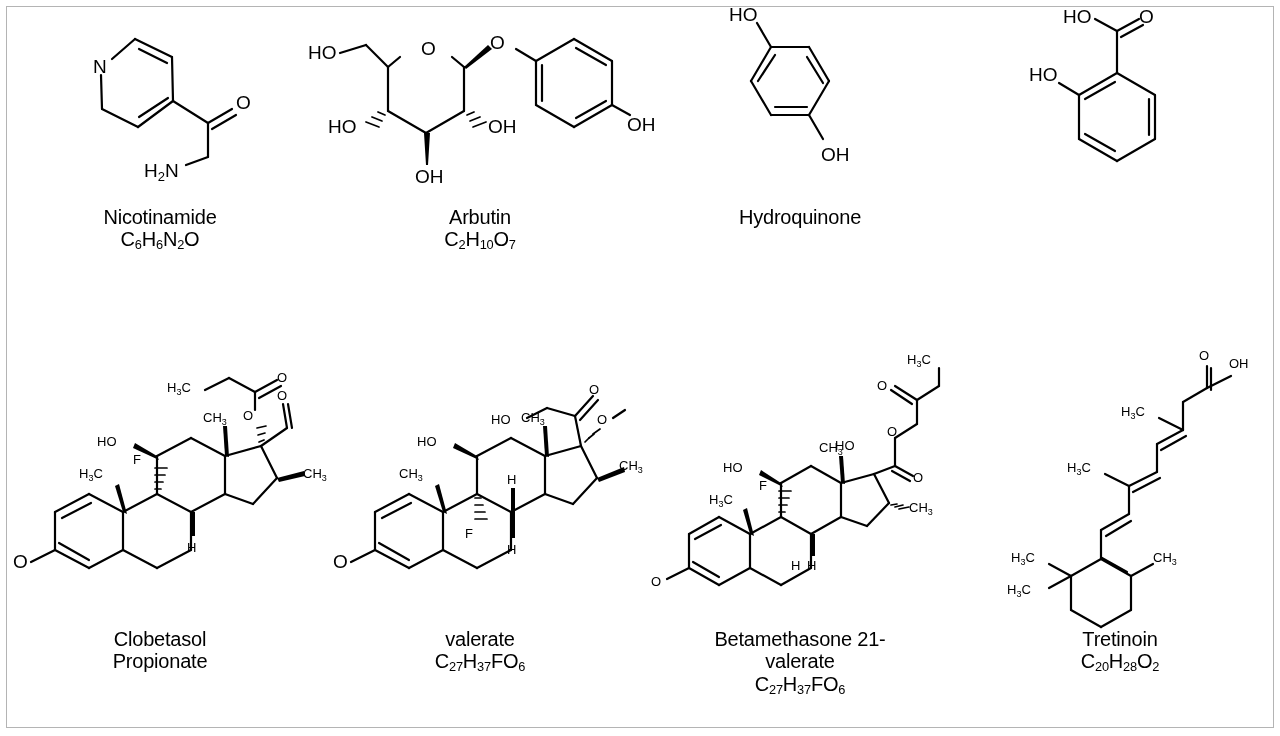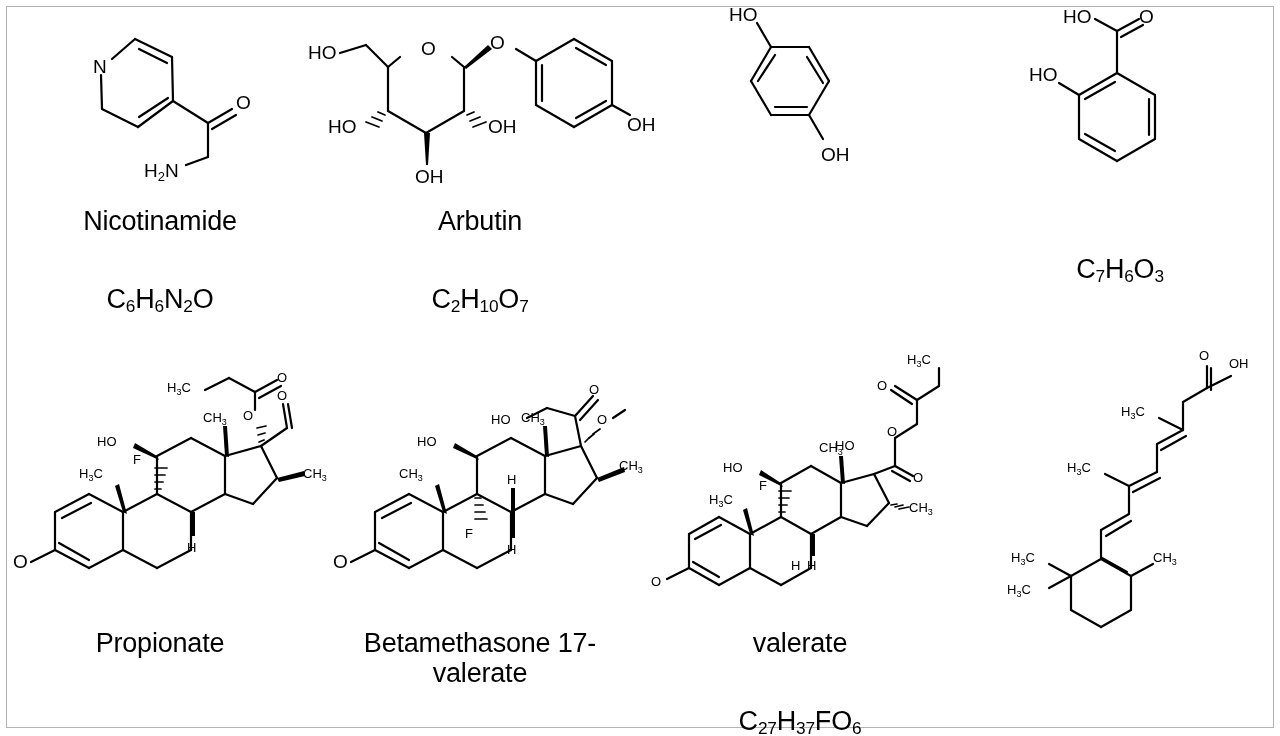--- a/index.html
+++ b/index.html
@@ -48,27 +48,27 @@
     display: flex;
     align-items: center;
     justify-content: center;
   }
   .row1 .struct { height: 186px; margin-top: 2px; }
   .row2 .struct { height: 246px; margin-top: 6px; }
   .caption {
     text-align: center;
     line-height: 1.12;
     color: #000000;
-    font-size: 27px;
+    font-size: 20px;
     letter-spacing: -0.2px;
   }
   .row1 .caption { margin-top: 18px; }
   .row2 .caption { margin-top: 8px; }
   .cap-name { display: block; }
-  .cap-formula { display: block; margin-top: 48px; }
+  .cap-formula { display: block; }
   .cap-formula sub {
     font-size: 0.64em;
     vertical-align: -0.22em;
   }
   svg { display: block; overflow: visible; }
   .bond {
     stroke: #000000;
     stroke-width: 2.2;
     fill: none;
     stroke-linecap: round;
@@ -209,20 +209,21 @@
             <path class="bond" d="M46 76 L66 42"></path>
             <path class="bond" d="M53 76 L70 50"></path>
           </g>
           <path class="bond" d="M66 42 L52 18"></path>
           <text class="atom" x="24" y="16">HO</text>
           <path class="bond" d="M104 110 L118 134"></path>
           <text class="atom" x="116" y="156">OH</text>
         </svg>
       </div>
       <div class="caption">
+        <span class="cap-name">Hydroquinone</span>
       </div>
     </div>
 
     <div class="cell row1">
       <div class="struct">
         <svg width="190" height="180" viewBox="0 0 190 180">
           <g>
             <path class="bond" d="M92 68 L130 90"></path>
             <path class="bond" d="M130 90 L130 134"></path>
             <path class="bond" d="M124 94 L124 130"></path>
@@ -241,21 +242,20 @@
             <path class="bond" d="M92 68 L92 26"></path>
             <path class="bond" d="M92 26 L70 14"></path>
             <path class="bond" d="M92 26 L114 14"></path>
             <path class="bond" d="M96 32 L118 20"></path>
           </g>
           <text class="atom" x="38" y="18">HO</text>
           <text class="atom" x="114" y="18">O</text>
         </svg>
       </div>
       <div class="caption">
-        <span class="cap-formula">C<sub>7</sub>H<sub>6</sub>O<sub>3</sub></span>
       </div>
     </div>
 
     <div class="cell row2">
       <div class="struct">
         <svg width="290" height="250" viewBox="0 0 290 250">
 
           <g>
             <path class="bond" d="M40 140 L40 178"></path>
             <path class="bond" d="M40 178 L74 196"></path>
@@ -331,20 +331,21 @@
 
           <g>
             <path class="bond" d="M246 74 L272 56"></path>
             <path class="bond" d="M272 56 L268 32"></path>
             <path class="bond" d="M277 56 L273 32"></path>
           </g>
           <text class="atom-sm" x="262" y="28">O</text>
         </svg>
       </div>
       <div class="caption">
+        <span class="cap-name">Clobetasol</span>
         <span class="cap-name">Propionate</span>
       </div>
     </div>
 
     <div class="cell row2">
       <div class="struct">
         <svg width="290" height="250" viewBox="0 0 290 250">
           <g>
             <path class="bond" d="M40 140 L40 178"></path>
             <path class="bond" d="M40 178 L74 196"></path>
@@ -415,21 +416,20 @@
             <path class="bond" d="M240 44 L212 36"></path>
             <path class="bond" d="M240 44 L258 24"></path>
             <path class="bond" d="M245 48 L263 28"></path>
             <path class="bond" d="M212 36 L192 46"></path>
           </g>
           <text class="atom-sm" x="254" y="22">O</text>
           <text class="atom-sm" x="156" y="52">HO</text>
         </svg>
       </div>
       <div class="caption">
-        <span class="cap-name">Betamethasone 17-</span>
         <span class="cap-name">valerate</span>
         <span class="cap-formula">C<sub>27</sub>H<sub>37</sub>FO<sub>6</sub></span>
       </div>
     </div>
 
     <div class="cell row2">
       <div class="struct">
         <svg width="290" height="250" viewBox="0 0 290 250">
           <g>
             <path class="bond" d="M34 162 L34 196"></path>
@@ -500,20 +500,21 @@
             <path class="bond" d="M257 32 L236 18"></path>
             <path class="bond" d="M284 14 L284 -4"></path>
           </g>
           <text class="atom-sm" x="258" y="110">O</text>
           <text class="atom-sm" x="232" y="64">O</text>
           <text class="atom-sm" x="222" y="18">O</text>
           <text class="atom-sm" x="252" y="-8">H<tspan dy="3" font-size="9">3</tspan><tspan dy="-3">C</tspan></text>
         </svg>
       </div>
       <div class="caption">
+        <span class="cap-name">Betamethasone 21-</span>
         <span class="cap-name">valerate</span>
         <span class="cap-formula">C<sub>27</sub>H<sub>37</sub>FO<sub>6</sub></span>
       </div>
     </div>
 
     <div class="cell row2">
       <div class="struct">
         <svg width="230" height="270" viewBox="0 0 230 270">
 
           <g>
@@ -555,16 +556,20 @@
 
           <g>
             <path class="bond" d="M202 26 L202 4"></path>
             <path class="bond" d="M206 28 L206 6"></path>
             <path class="bond" d="M202 26 L226 14"></path>
           </g>
           <text class="atom-sm" x="194" y="-2">O</text>
           <text class="atom-sm" x="224" y="6">OH</text>
         </svg>
       </div>
+      <div class="caption">
+        <span class="cap-name">Tretinoin</span>
+        <span class="cap-formula">C<sub>20</sub>H<sub>28</sub>O<sub>2</sub></span>
+      </div>
     </div>
 
   </div>
 </div>
 
 </body></html>

